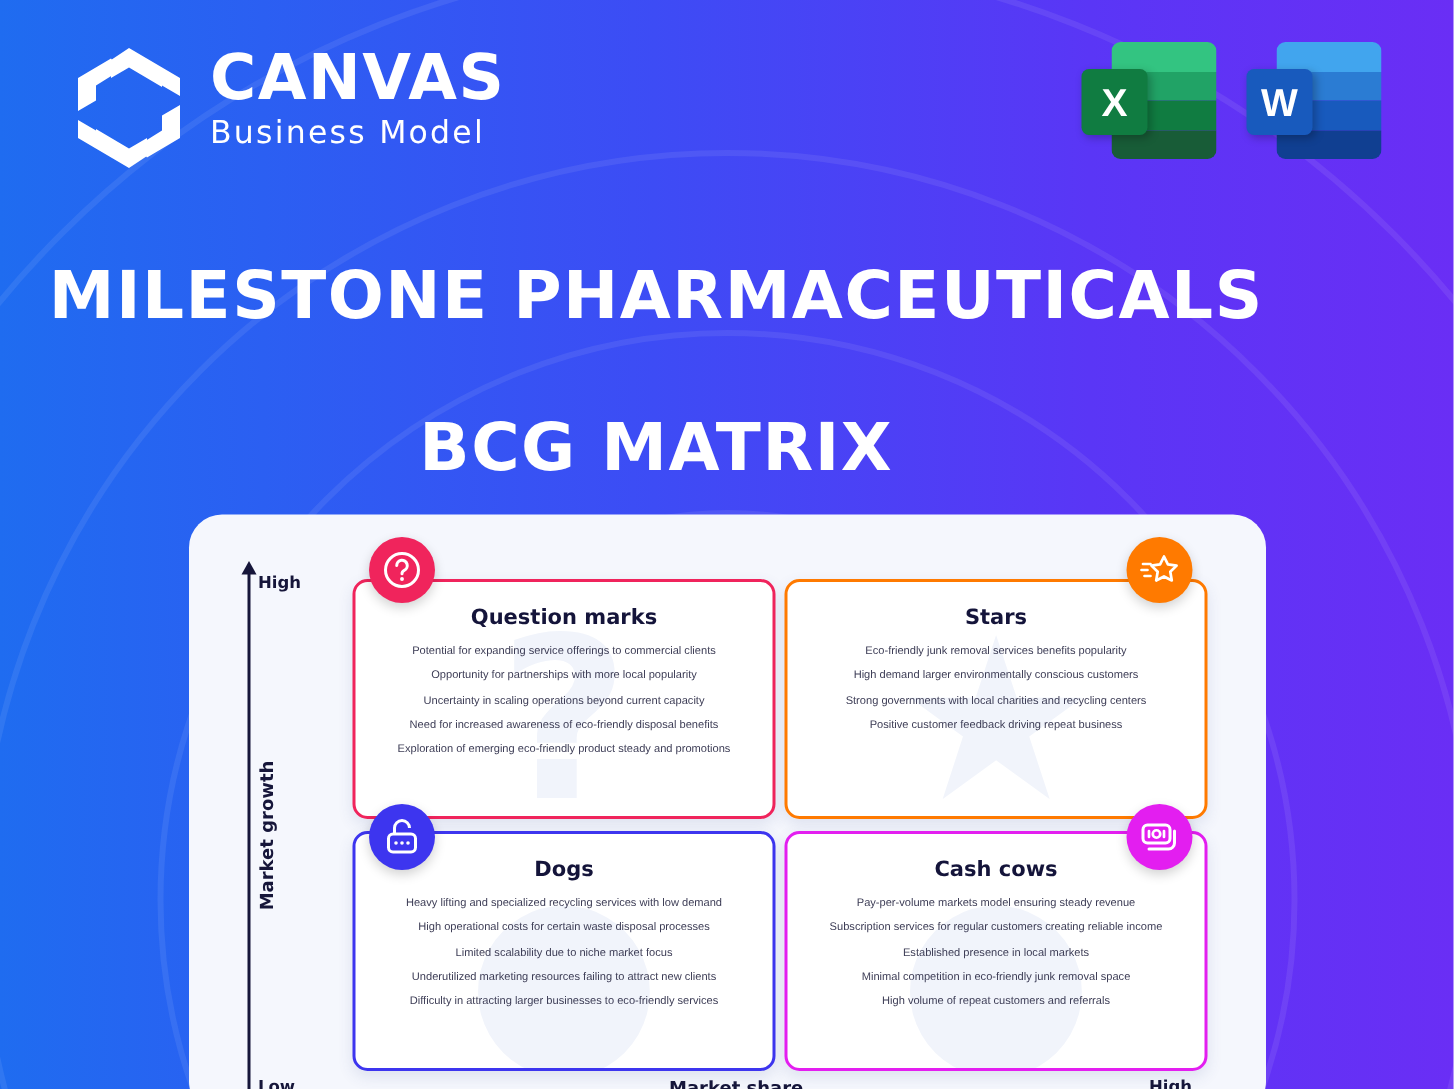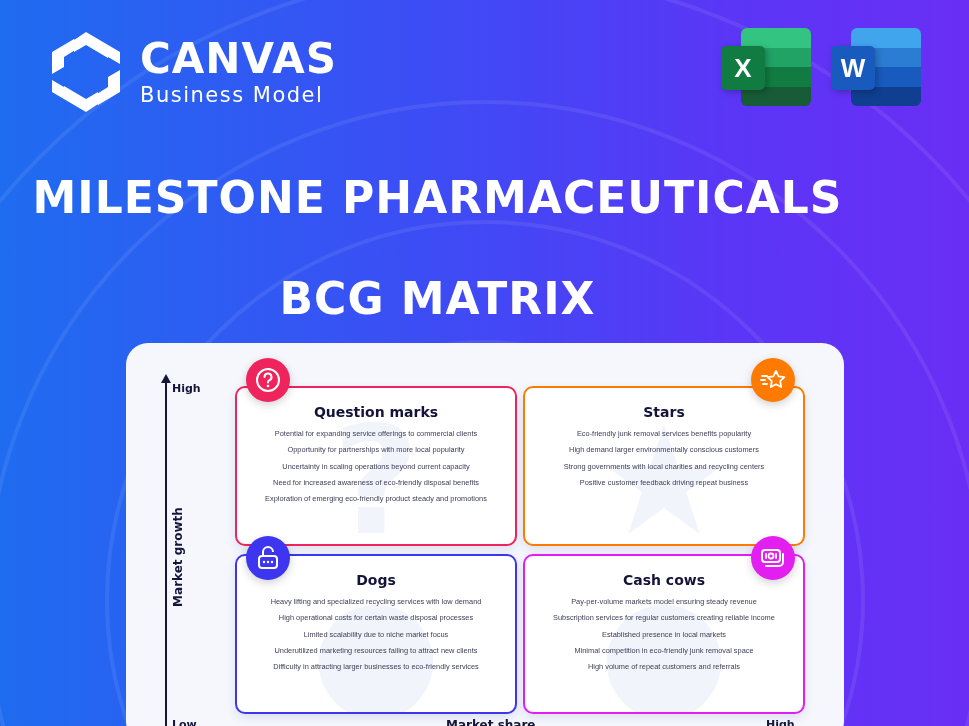--- a/index.html
+++ b/index.html
@@ -11,21 +11,21 @@
     border-radius: 22px 22px 0 0;
   }
   .rings { position: absolute; left: 0; top: 0; width: 969px; height: 726px; overflow: hidden; pointer-events: none; }
   .ring {
     position: absolute; border-radius: 50%;
     border: 4px solid rgba(255,255,255,0.08);
     left: 50%; top: 600px; transform: translate(-50%, -50%);
   }
 
   
-  .logo { position: absolute; left: 46px; top: 30px; display: flex; align-items: center; gap: 14px; }
+  .logo { position: absolute; left: 46px; top: 30px; display: flex; gap: 14px; }
   .logo-mark { width: 80px; height: 84px; }
   .logo-text { display: flex; flex-direction: column; color: #fff; }
   .logo-title { font-family: "DejaVu Sans", sans-serif; font-weight: bold; font-size: 42px; letter-spacing: 1px; line-height: 44px; }
   .logo-sub { font-family: "DejaVu Sans", sans-serif; font-size: 21px; letter-spacing: 1.5px; line-height: 24px; margin-top: 2px; }
 
   .app-icons { position: absolute; right: 48px; top: 28px; display: flex; gap: 20px; }
   .app-icon { position: relative; width: 90px; height: 80px; }
   .app-icon .back { position: absolute; right: 0; top: 0; width: 70px; height: 78px; border-radius: 6px; overflow: hidden; display: flex; flex-direction: column; }
   .app-icon .back div { flex: 1; }
   .app-icon .front {

